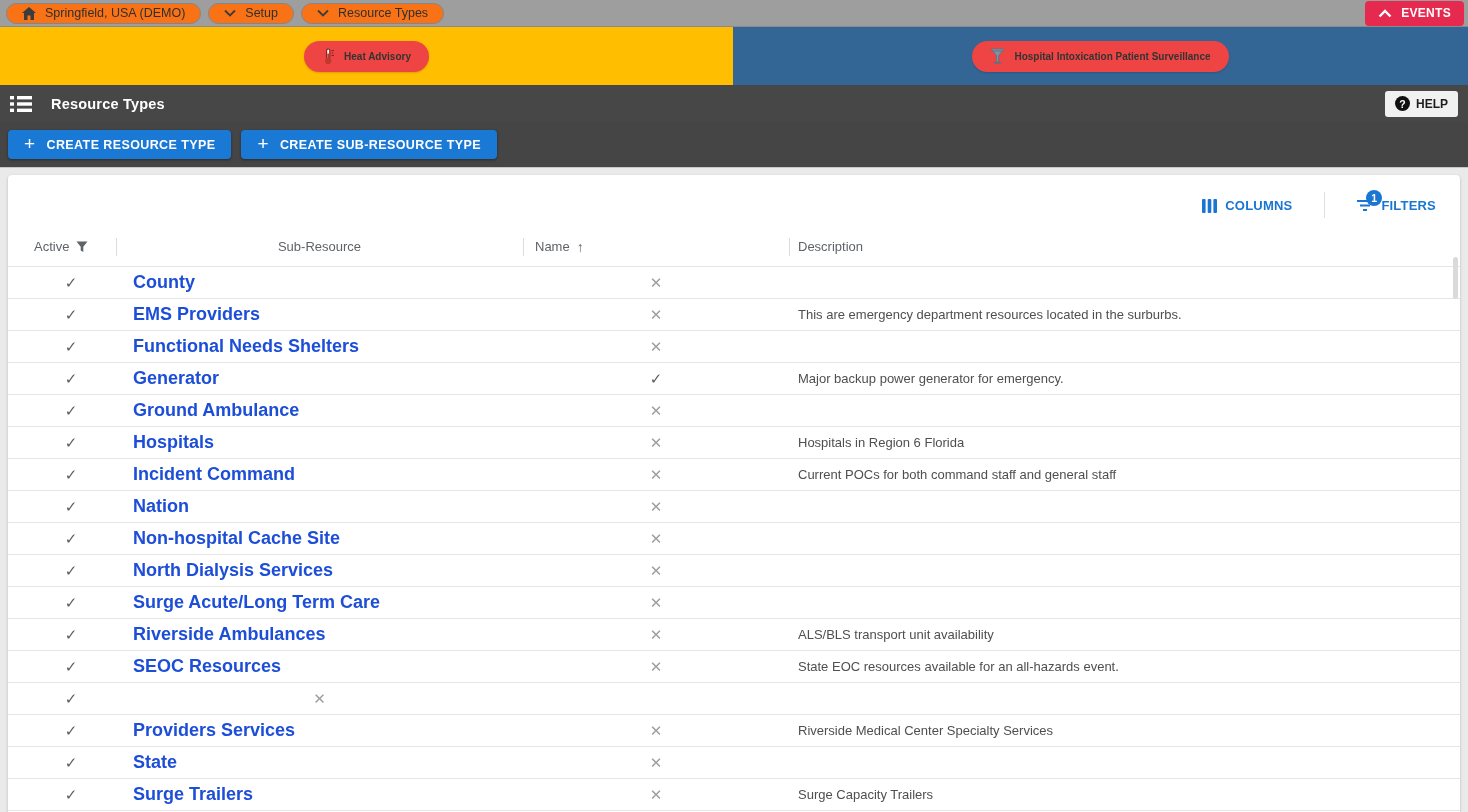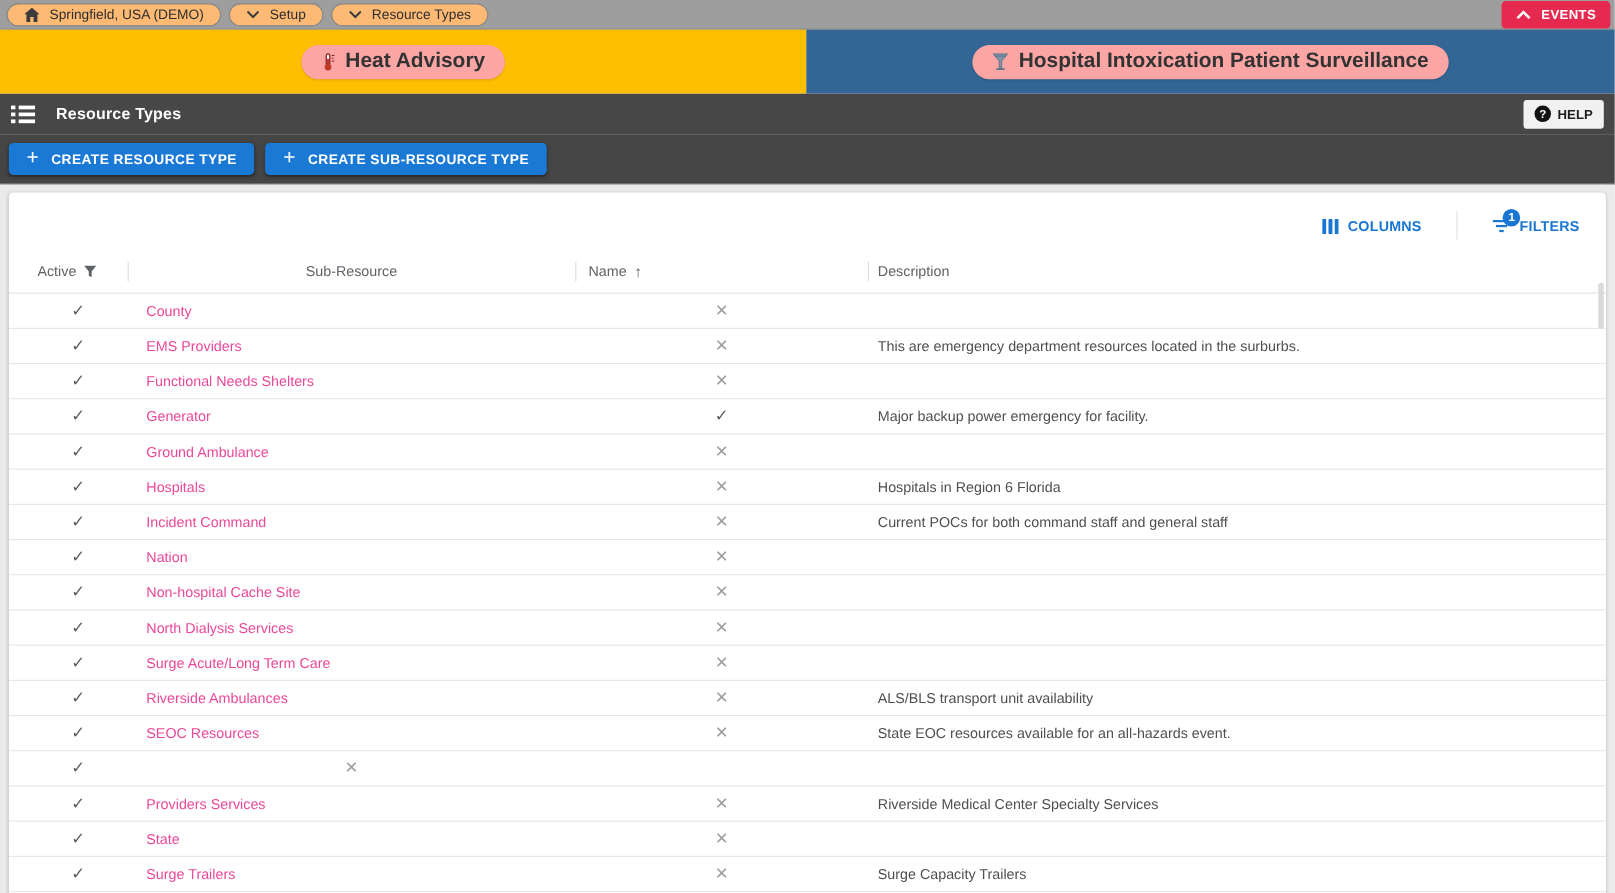--- a/index.html
+++ b/index.html
@@ -10,40 +10,40 @@
     position: relative;
   }
 
   
   .topbar {
     height: 27px; background: #9e9e9e;
     display: flex; align-items: center; gap: 7px; padding: 0 4px 0 6px;
     border-bottom: 1px solid #8a8a8a;
   }
   .pill {
-    background: #fdba74; border: 1px solid #858585; border-radius: 11px;
+    background: #f97316; border: 1px solid #858585; border-radius: 11px;
     height: 21px; padding: 0 15px; display: inline-flex; align-items: center; gap: 9px;
     font-size: 12.5px; color: #2f2f2f; cursor: pointer; white-space: nowrap;
   }
   .pill svg { flex: 0 0 auto; }
   .events-btn {
     margin-left: auto; background: #e62a4f; color: #fff; border: none;
     border-radius: 4px; height: 25px; padding: 0 13px; display: inline-flex;
     align-items: center; gap: 9px; font-size: 12px; font-weight: bold;
     letter-spacing: .3px; cursor: pointer;
   }
 
   
   .banners { height: 58px; display: flex; }
   .banner-left { width: 733px; display: flex; align-items: center; justify-content: center; }
   .banner-right { flex: 1; display: flex; align-items: center; justify-content: center; }
   .banner-pill {
-    background: #fca5a5; border: none; border-radius: 16px; height: 31px;
+    background: #ef4444; border: none; border-radius: 16px; height: 31px;
     padding: 0 18px; display: inline-flex; align-items: center; gap: 9px;
-    font-size: 19px; font-weight: bold; color: #333; cursor: pointer;
+    font-size: 10px; font-weight: bold; color: #333; cursor: pointer;
     box-shadow: 0 1px 2px rgba(0,0,0,.15);
     text-align: center;
   }
 
   
   .page-header {
     height: 37px; background: #474747; display: flex; align-items: center;
     padding: 0 10px;
   }
   .list-icon { cursor: pointer; display: flex; }
@@ -119,21 +119,21 @@
   .hcell-sub { justify-content: center; }
   .hcell-desc { padding-left: 9px; }
   .sort-arrow { font-size: 14px; color: #5f6368; }
 
   .trow { height: 32px; border-bottom: 1px solid #e6e6e6; cursor: pointer; }
   .cell-active { display: flex; justify-content: center; }
   .cell-sub { display: flex; justify-content: center; }
   .mark { font-size: 15px; line-height: 1; }
   .mark-check { color: #5c5c5c; }
   .mark-x { color: #9e9e9e; }
-  .name-link { color: #ec4899; font-size: 13px; font-weight: normal; text-decoration: none; padding-left: 17px; }
+  .name-link { color: #1d4ed8; font-size: 18px; font-weight: bold; text-decoration: none; padding-left: 17px; }
   .desc-text { color: #4f4f4f; font-size: 13px; padding-left: 9px; white-space: nowrap; overflow: hidden; }
 
   .scroll-thumb {
     position: absolute; right: 2px; top: 82px; width: 5px; height: 42px;
     background: #dadada; border-radius: 3px;
   }
 </style>
 </head>
 <body>
 
@@ -325,21 +325,21 @@
   <div class="grid-row trow">
     <div class="cell-active">
       <span class="mark mark-check">✓</span>
     </div>
     <div>
       <a class="name-link" href="#">Generator</a>
     </div>
     <div class="cell-sub">
       <span class="mark mark-check">✓</span>
     </div>
-    <div class="desc-text">Major backup power emergency for facility.</div>
+    <div class="desc-text">Major backup power generator for emergency.</div>
   </div>
 
   <div class="grid-row trow">
     <div class="cell-active">
       <span class="mark mark-check">✓</span>
     </div>
     <div>
       <a class="name-link" href="#">Ground Ambulance</a>
     </div>
     <div class="cell-sub">

